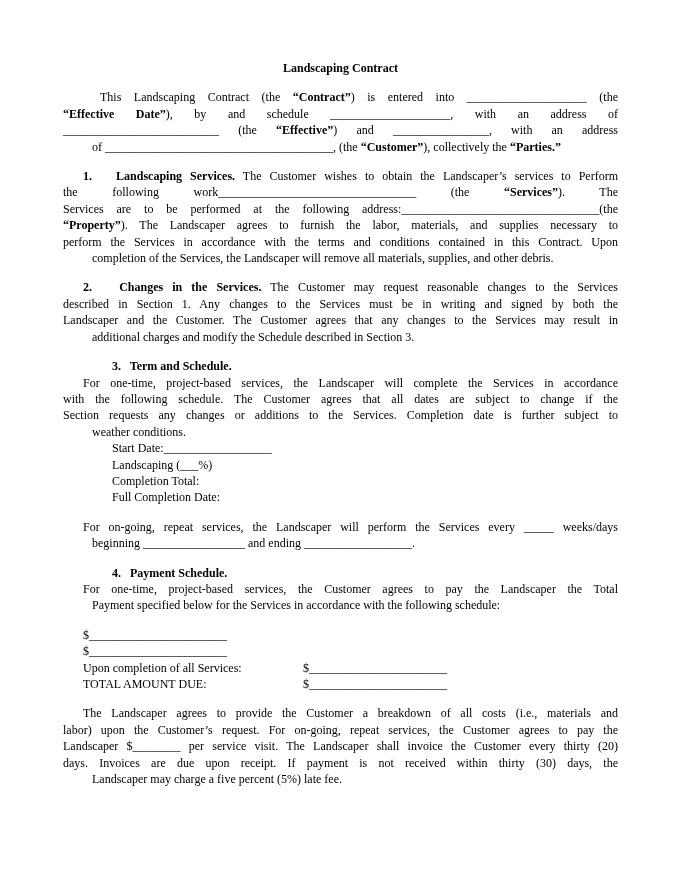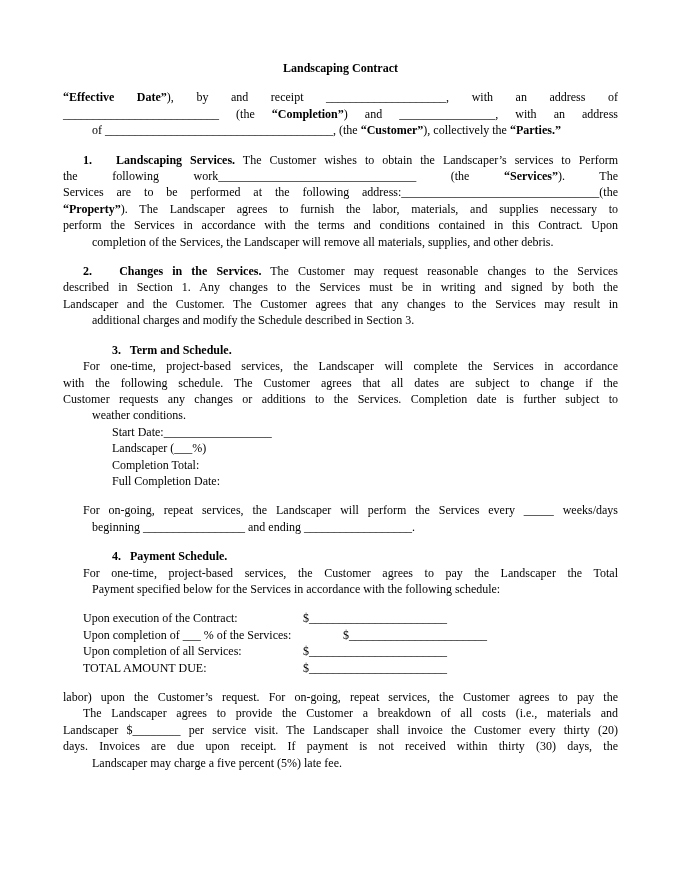--- a/index.html
+++ b/index.html
@@ -54,22 +54,23 @@
 </style>
 </head>
 <body>
 
 <div class="page">
 
   <div class="title-line">Landscaping Contract</div>
   <div class="gap"></div>
 
   <div>
-      <div class="line"><b>“Effective Date”</b><span>), by and receipt </span><span>____________________</span><span>, with an address of</span></div>
-      <div class="line"><span>__________________________</span><span> (the </span><b>“Completion”</b><span>) and </span><span>________________</span><span>, with an address</span></div>
+      <div class="line ind2"><span>This Landscaping Contract (the </span><b>“Contract”</b><span>) is entered into </span><span>____________________</span><span> (the</span></div>
+      <div class="line"><b>“Effective Date”</b><span>), by and schedule </span><span>____________________</span><span>, with an address of</span></div>
+      <div class="line"><span>__________________________</span><span> (the </span><b>“Effective”</b><span>) and </span><span>________________</span><span>, with an address</span></div>
       <div class="line last"><span>of </span><span>______________________________________</span><span>, (the </span><b>“Customer”</b><span>), collectively the </span><b>“Parties.”</b></div>
     </div>
   <div class="gap"></div>
 
   <div>
       <div class="line ind1"><b>1.&nbsp;&nbsp; Landscaping Services.</b><span> The Customer wishes to obtain the Landscaper’s services to Perform</span></div>
       <div class="line"><span>the following work</span><span>_________________________________</span><span> (the </span><b>“Services”</b><span>). The</span></div>
       <div class="line"><span>Services are to be performed at the following address:</span><span>_________________________________</span><span>(the</span></div>
       <div class="line"><b>“Property”</b><span>). The Landscaper agrees to furnish the labor, materials, and supplies necessary to</span></div>
       <div class="line"><span>perform the Services in accordance with the terms and conditions contained in this Contract. Upon</span></div>
@@ -84,26 +85,26 @@
       <div class="line last"><span>additional charges and modify the Schedule described in Section 3.</span></div>
     </div>
   <div class="gap"></div>
 
   <div>
       <div class="line ind1 last"><b>3.&nbsp;&nbsp; Term and Schedule.</b></div>
     </div>
   <div>
       <div class="line ind1"><span>For one-time, project-based services, the Landscaper will complete the Services in accordance</span></div>
       <div class="line"><span>with the following schedule. The Customer agrees that all dates are subject to change if the</span></div>
-      <div class="line"><span>Customer requests any changes or additions to the Services. Completion date is further subject to</span></div>
+      <div class="line"><span>Section requests any changes or additions to the Services. Completion date is further subject to</span></div>
       <div class="line last"><span>weather conditions.</span></div>
     </div>
   <div>
       <div class="line ind1 last"><span>Start Date:</span><span>__________________</span></div>
-      <div class="line ind1 last"><span>Landscaper (___%)</span></div>
+      <div class="line ind1 last"><span>Landscaping (___%)</span></div>
       <div class="line ind1 last"><span>Completion Total:</span></div>
       <div class="line ind1 last"><span>Full Completion Date:</span></div>
     </div>
   <div class="gap"></div>
 
   <div>
       <div class="line ind1"><span>For on-going, repeat services, the Landscaper will perform the Services every _____ weeks/days</span></div>
       <div class="line last"><span>beginning _________________ and ending __________________.</span></div>
     </div>
   <div class="gap"></div>
@@ -112,39 +113,37 @@
       <div class="line ind1 last"><b>4.&nbsp;&nbsp; Payment Schedule.</b></div>
     </div>
   <div>
       <div class="line ind1"><span>For one-time, project-based services, the Customer agrees to pay the Landscaper the Total</span></div>
       <div class="line last"><span>Payment specified below for the Services in accordance with the following schedule:</span></div>
     </div>
   <div class="gap"></div>
 
   <div>
       <div class="pay-row">
-        <span class="pay-label">Upon execution of the Contract:</span>
         <span class="pay-amount">$_______________________</span>
       </div>
       <div class="pay-row">
-        <span class="pay-label">Upon completion of ___ % of the Services:</span>
         <span class="pay-amount">$_______________________</span>
       </div>
       <div class="pay-row">
         <span class="pay-label">Upon completion of all Services:</span>
         <span class="pay-amount">$_______________________</span>
       </div>
       <div class="pay-row">
         <span class="pay-label">TOTAL AMOUNT DUE:</span>
         <span class="pay-amount">$_______________________</span>
       </div>
     </div>
   <div class="gap"></div>
 
   <div>
+      <div class="line ind1"><span>The Landscaper agrees to provide the Customer a breakdown of all costs (i.e., materials and</span></div>
       <div class="line"><span>labor) upon the Customer’s request. For on-going, repeat services, the Customer agrees to pay the</span></div>
-      <div class="line ind1"><span>The Landscaper agrees to provide the Customer a breakdown of all costs (i.e., materials and</span></div>
       <div class="line"><span>Landscaper $________ per service visit. The Landscaper shall invoice the Customer every thirty (20)</span></div>
       <div class="line"><span>days. Invoices are due upon receipt. If payment is not received within thirty (30) days, the</span></div>
       <div class="line last"><span>Landscaper may charge a five percent (5%) late fee.</span></div>
     </div>
 
 </div>
 
 </body></html>

